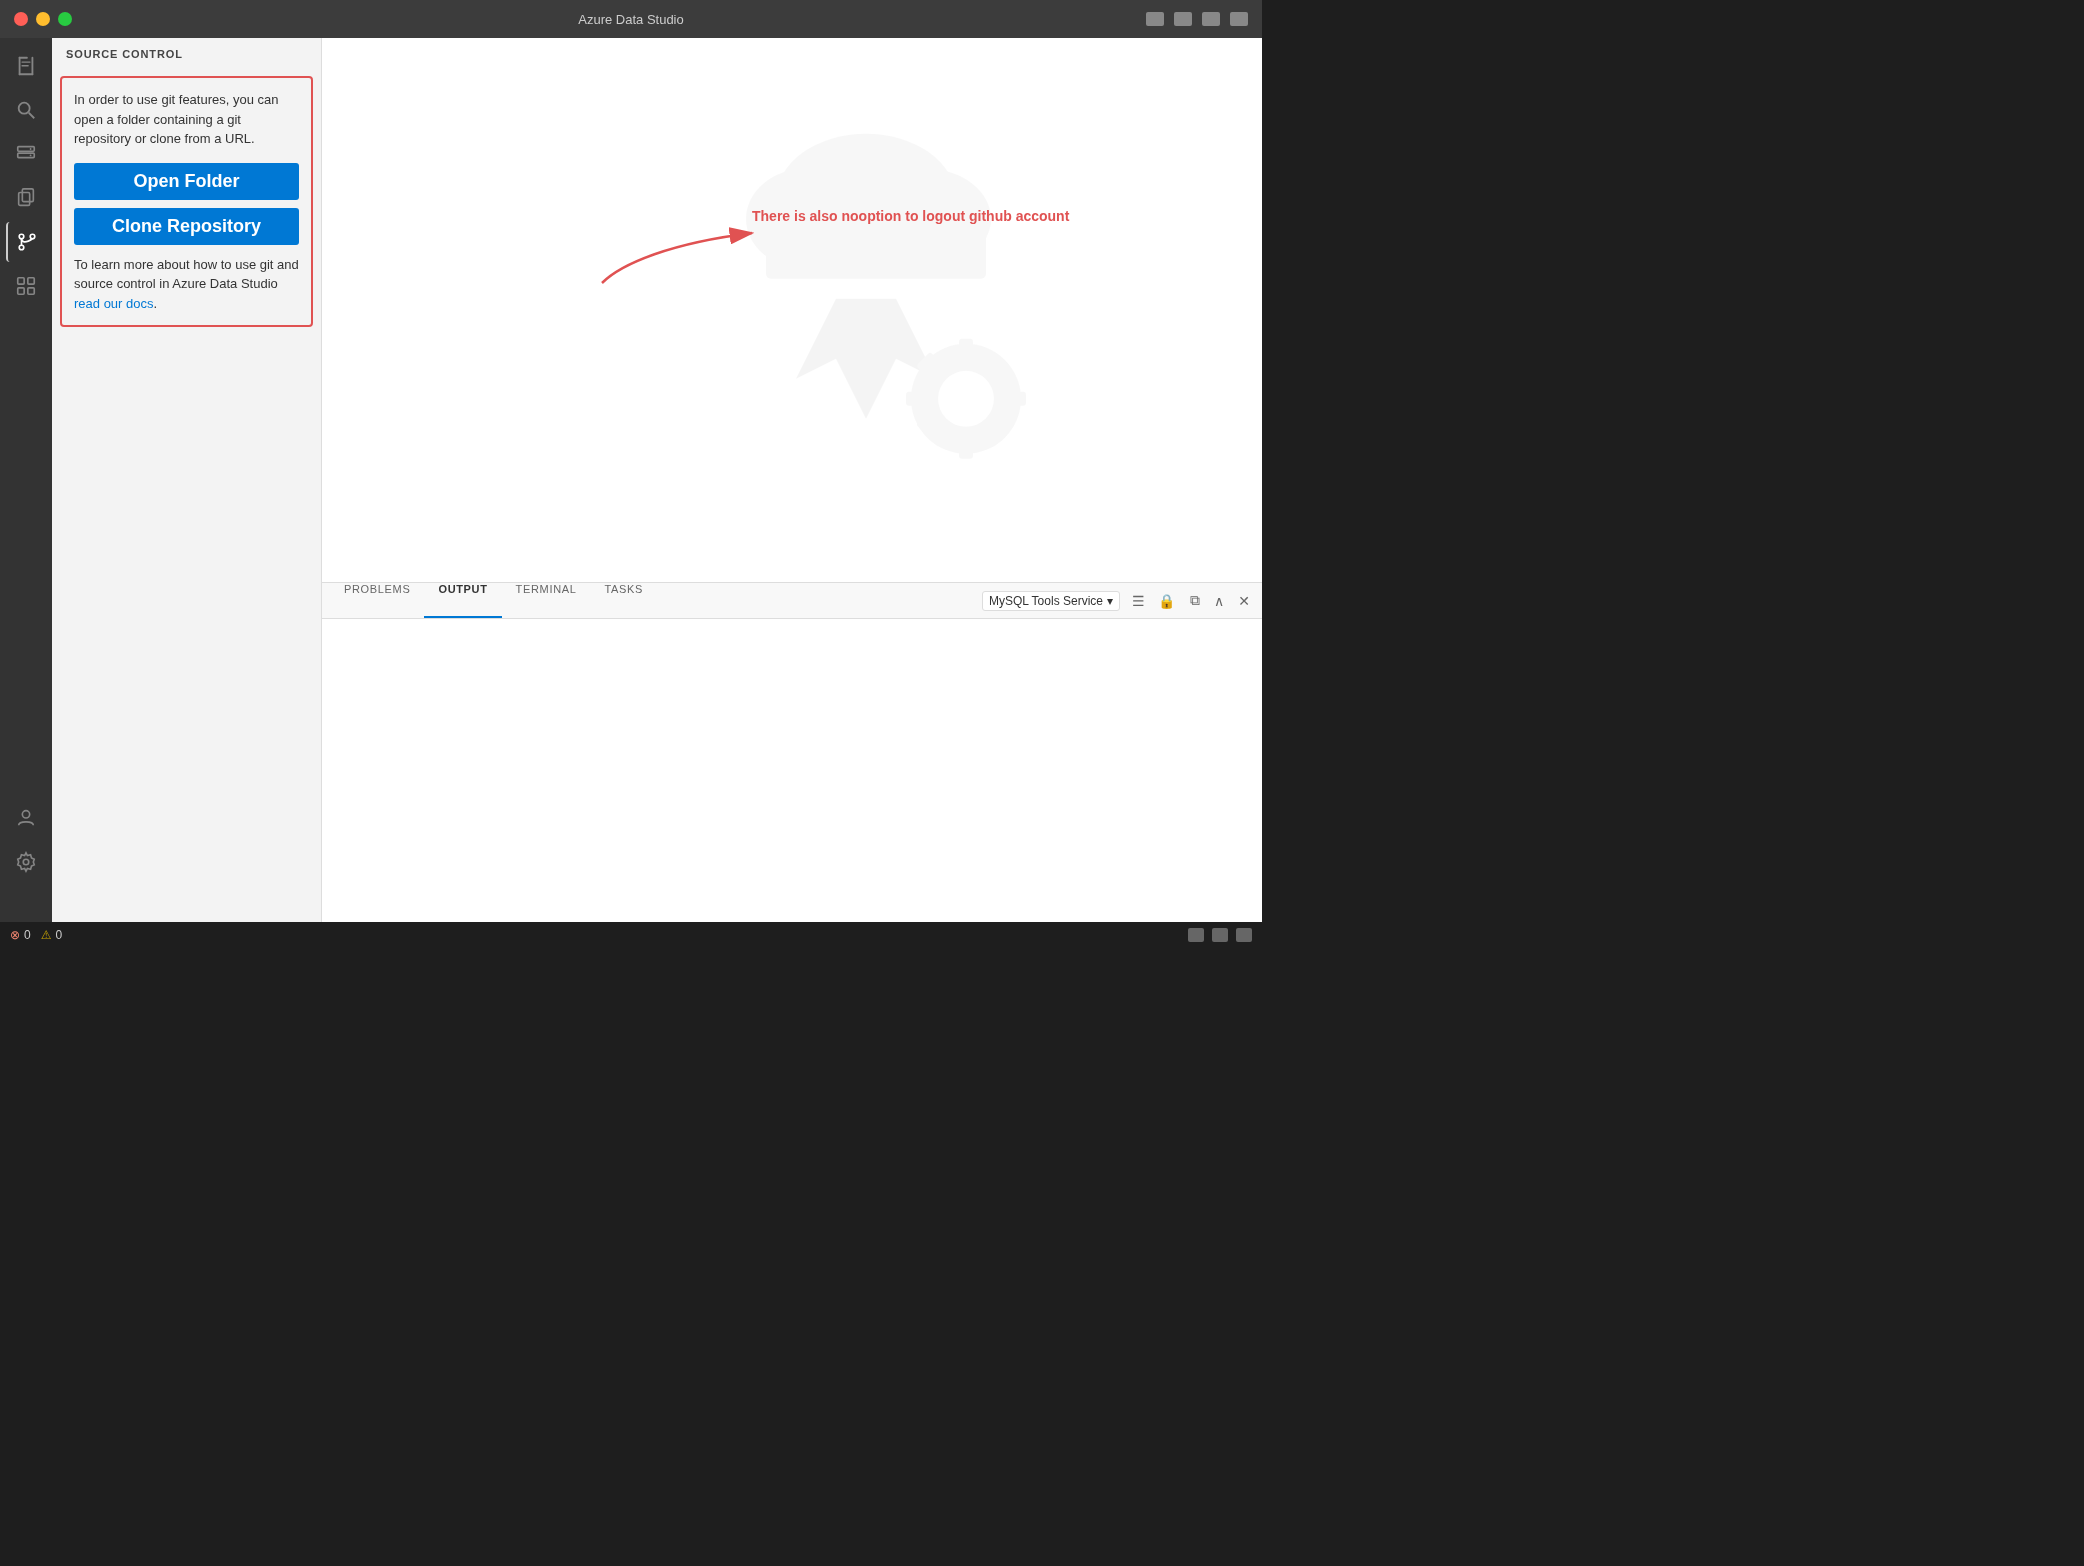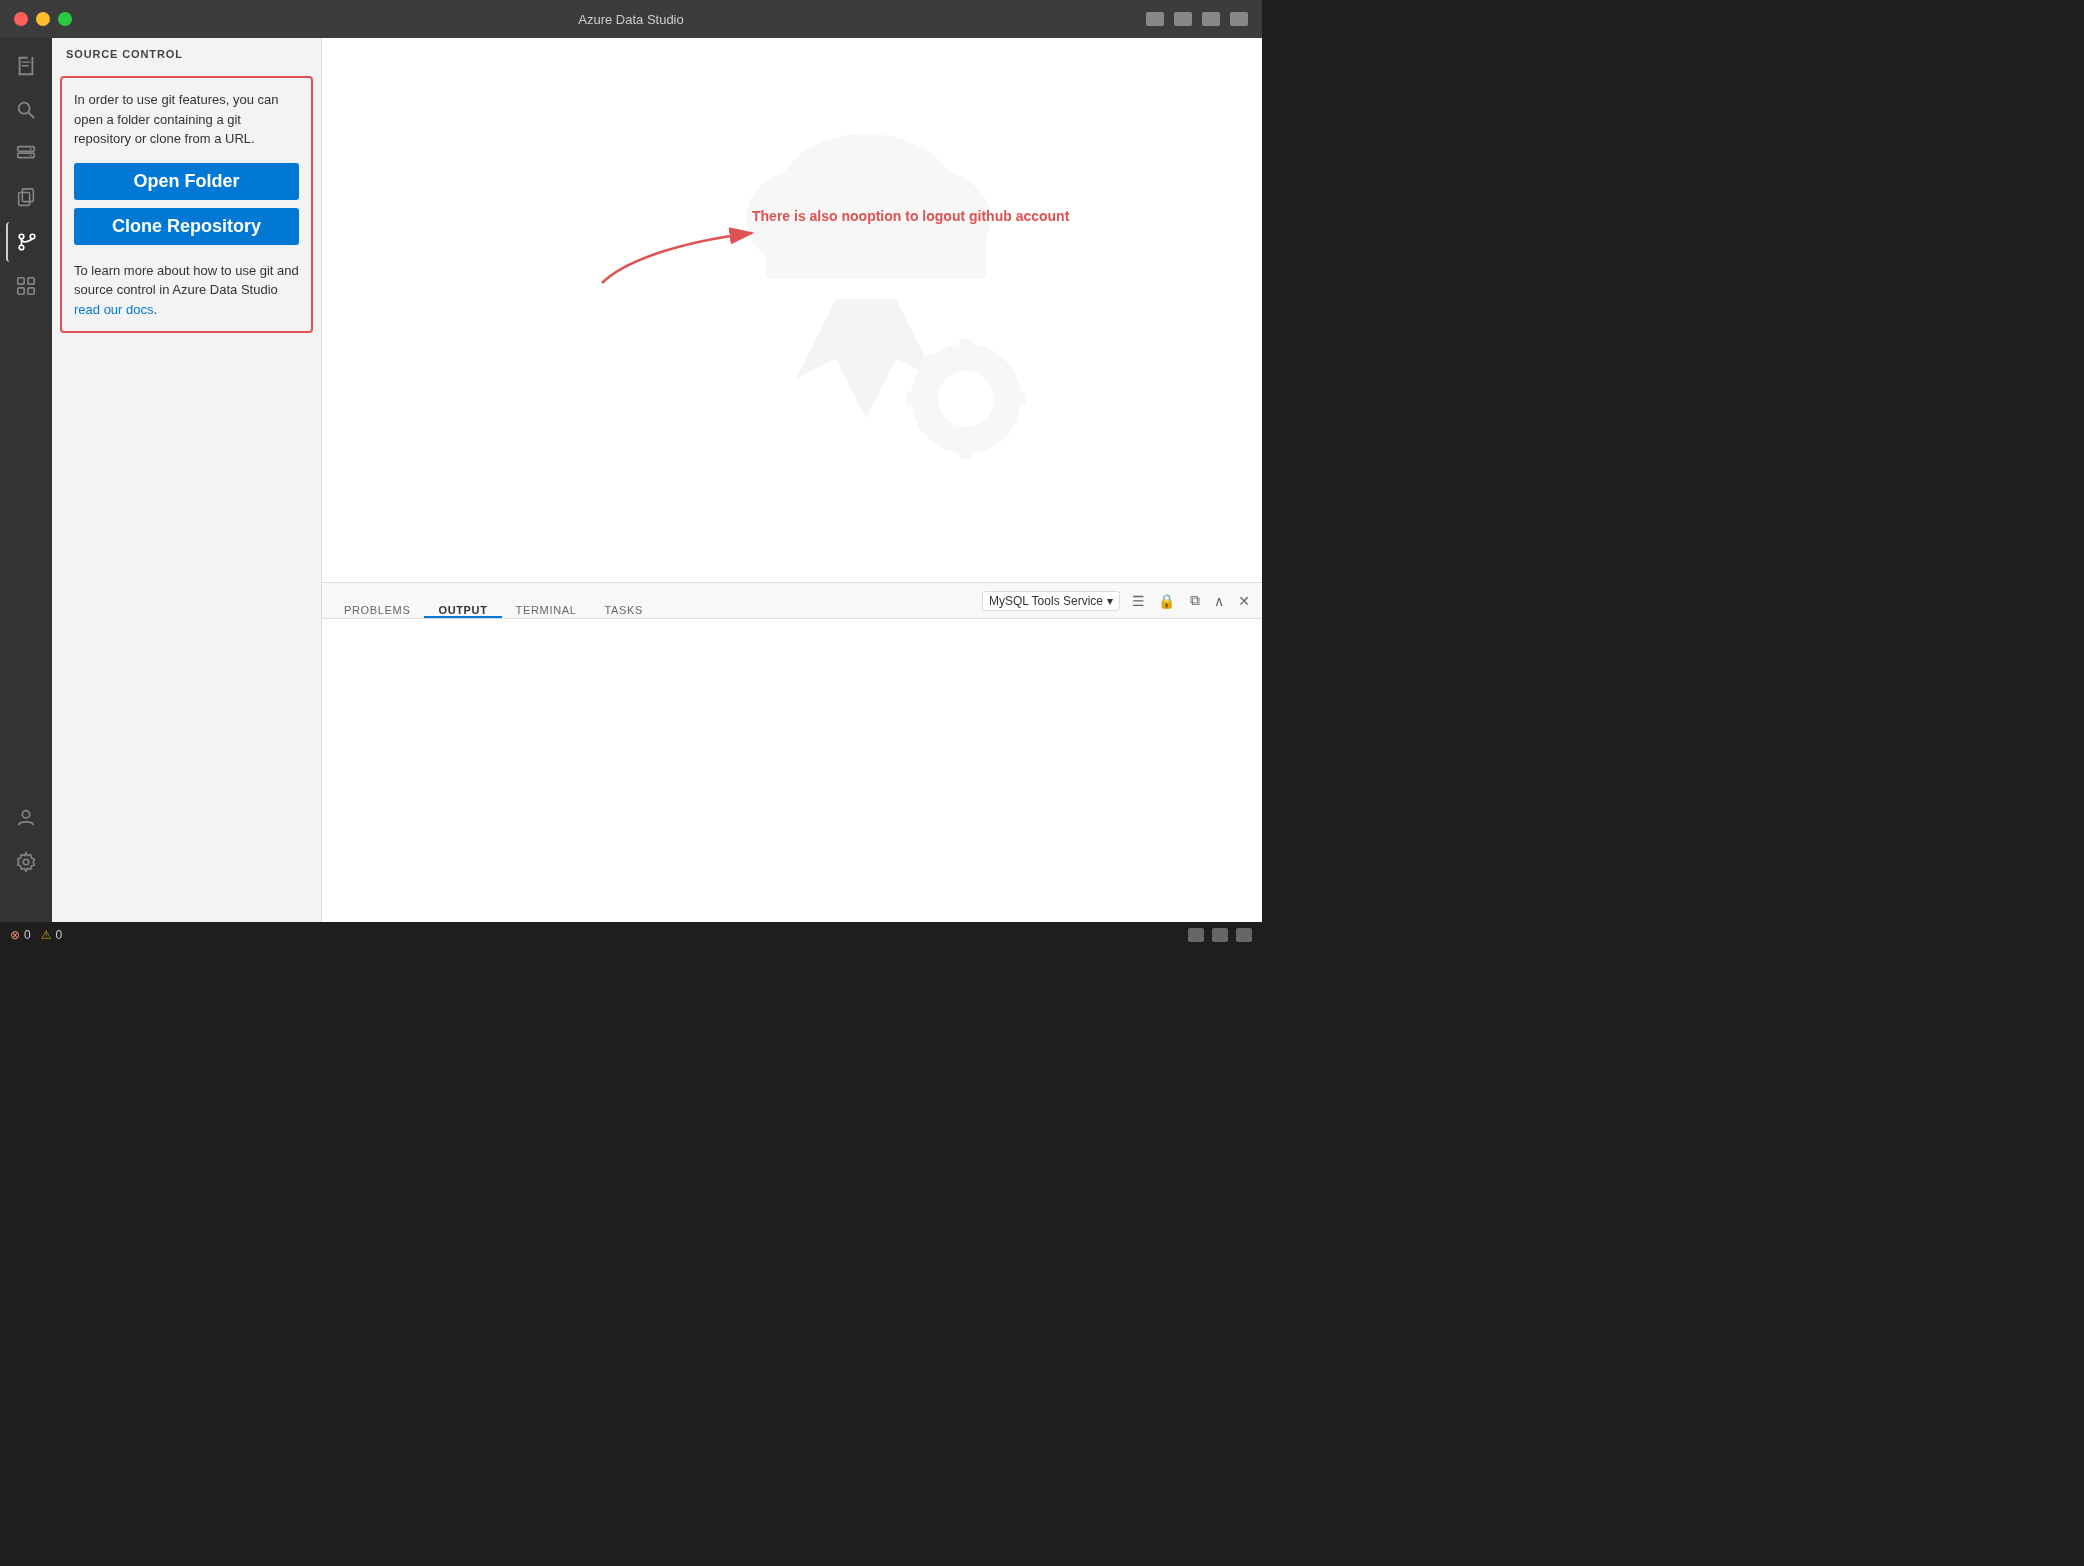--- a/index.html
+++ b/index.html
@@ -145,21 +145,21 @@
       font-size: 18px;
       font-weight: 600;
       cursor: pointer;
       margin-bottom: 8px;
       text-align: center;
     }
     .sc-learn {
       font-size: 13px;
       color: #333;
       line-height: 1.5;
-      margin-top: 16px;
+      margin-top: 10px;
     }
     .sc-learn a {
       color: #0078d4;
       text-decoration: none;
     }
 
     
     .editor-area {
       flex: 1;
       background: white;
@@ -216,21 +216,21 @@
       border-bottom: 1px solid #ddd;
       height: 36px;
       padding: 0 8px;
       gap: 0;
       background: #f8f8f8;
     }
     .panel-tab {
       padding: 0 14px;
       height: 100%;
       display: flex;
-      align-items: flex-end;
+      align-items: flex-start;
       font-size: 11px;
       letter-spacing: 0.06em;
       color: #666;
       cursor: pointer;
       border-bottom: 2px solid transparent;
       text-transform: uppercase;
     }
     .panel-tab.active {
       color: #333;
       border-bottom: 2px solid #0078d4;

